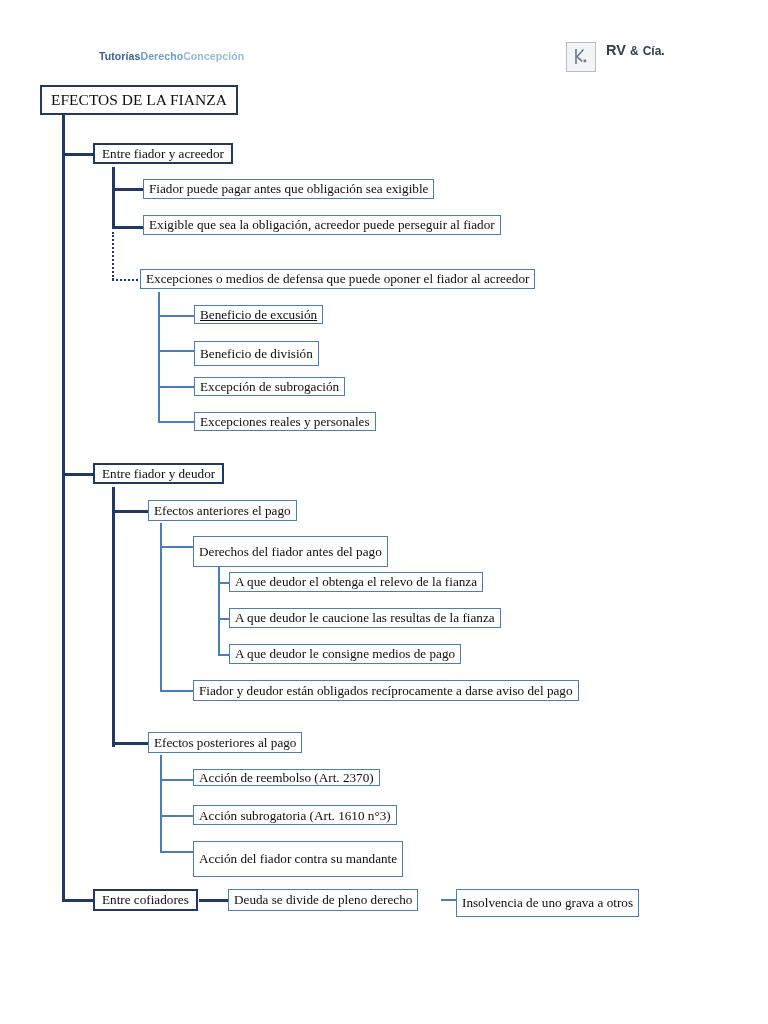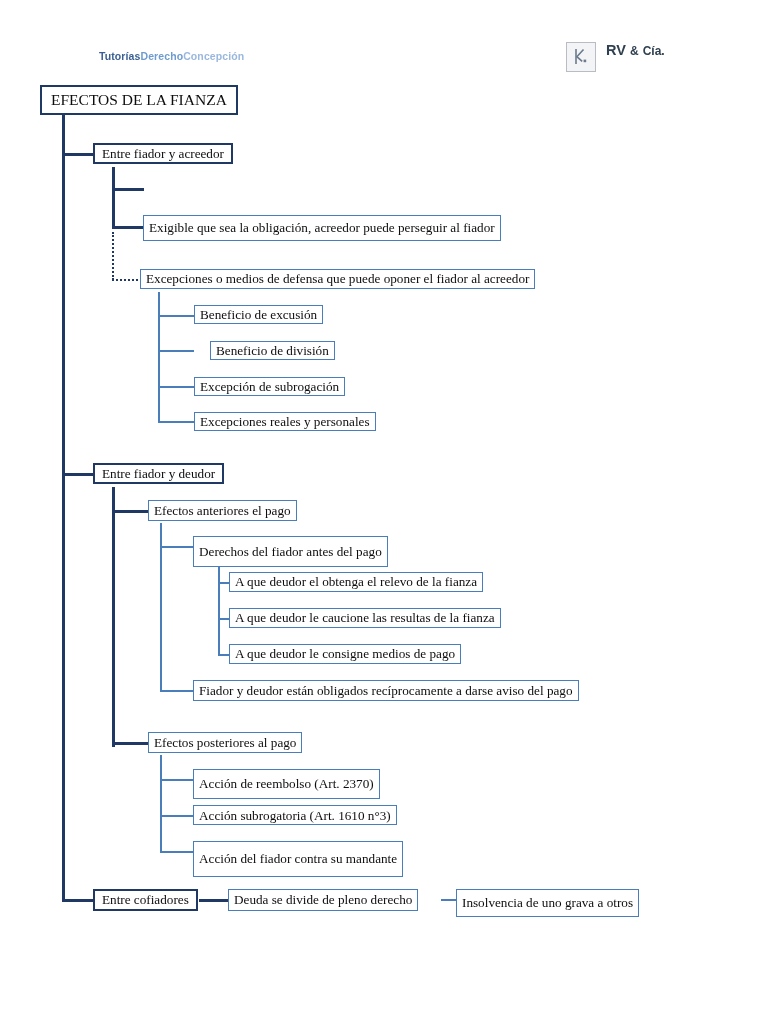--- a/index.html
+++ b/index.html
@@ -126,33 +126,36 @@
   <div class="ln b" style="left:441px;top:899px;width:16px;height:2.2px;"></div>
 
   <div class="node navy root" style="left:40px;top:85px;height:30px;">
     <span>EFECTOS DE LA FIANZA</span>
   </div>
 
   <div class="node navy lvl1" style="left:93px;top:143px;height:21px;">
     <span>Entre fiador y acreedor</span>
   </div>
 
-
-  <div class="node blue" style="left:143px;top:215px;height:26px;">
+  <div class="node blue" style="left:143px;top:179px;height:20px;">
+    <span>Fiador puede pagar antes que obligación sea exigible</span>
+  </div>
+
+  <div class="node blue" style="left:143px;top:215px;height:20px;">
     <span>Exigible que sea la obligación, acreedor puede perseguir al fiador</span>
   </div>
 
   <div class="node blue" style="left:140px;top:269px;height:20px;">
     <span>Excepciones o medios de defensa que puede oponer el fiador al acreedor</span>
   </div>
 
-  <div class="node blue thin" style="left:194px;top:305px;height:19px;">
+  <div class="node blue thin" style="left:194px;top:305px;height:19px;text-decoration:underline;">
     <span>Beneficio de excusión</span>
   </div>
-  <div class="node blue thin" style="left:194px;top:341px;height:19px;margin-left:16px;">
+  <div class="node blue thin" style="left:194px;top:341px;height:25px;">
     <span>Beneficio de división</span>
   </div>
   <div class="node blue thin" style="left:194px;top:377px;height:19px;">
     <span>Excepción de subrogación</span>
   </div>
   <div class="node blue thin" style="left:194px;top:412px;height:19px;">
     <span>Excepciones reales y personales</span>
   </div>
 
   <div class="node navy lvl1" style="left:93px;top:463px;height:21px;">
@@ -178,21 +181,21 @@
   </div>
 
   <div class="node blue thin" style="left:193px;top:680px;height:21px;">
     <span>Fiador y deudor están obligados recíprocamente a darse aviso del pago</span>
   </div>
 
   <div class="node blue" style="left:148px;top:732px;height:21px;">
     <span>Efectos posteriores al pago</span>
   </div>
 
-  <div class="node blue thin" style="left:193px;top:769px;height:30px;">
+  <div class="node blue thin" style="left:193px;top:769px;height:17px;">
     <span>Acción de reembolso (Art. 2370)</span>
   </div>
   <div class="node blue thin" style="left:193px;top:805px;height:20px;align-items:flex-end;">
     <span>Acción subrogatoria (Art. 1610 n°3)</span>
   </div>
   <div class="node blue thin" style="left:193px;top:841px;height:36px;">
     <span>Acción del fiador contra su mandante</span>
   </div>
 
   <div class="node navy lvl1" style="left:93px;top:889px;height:22px;">

